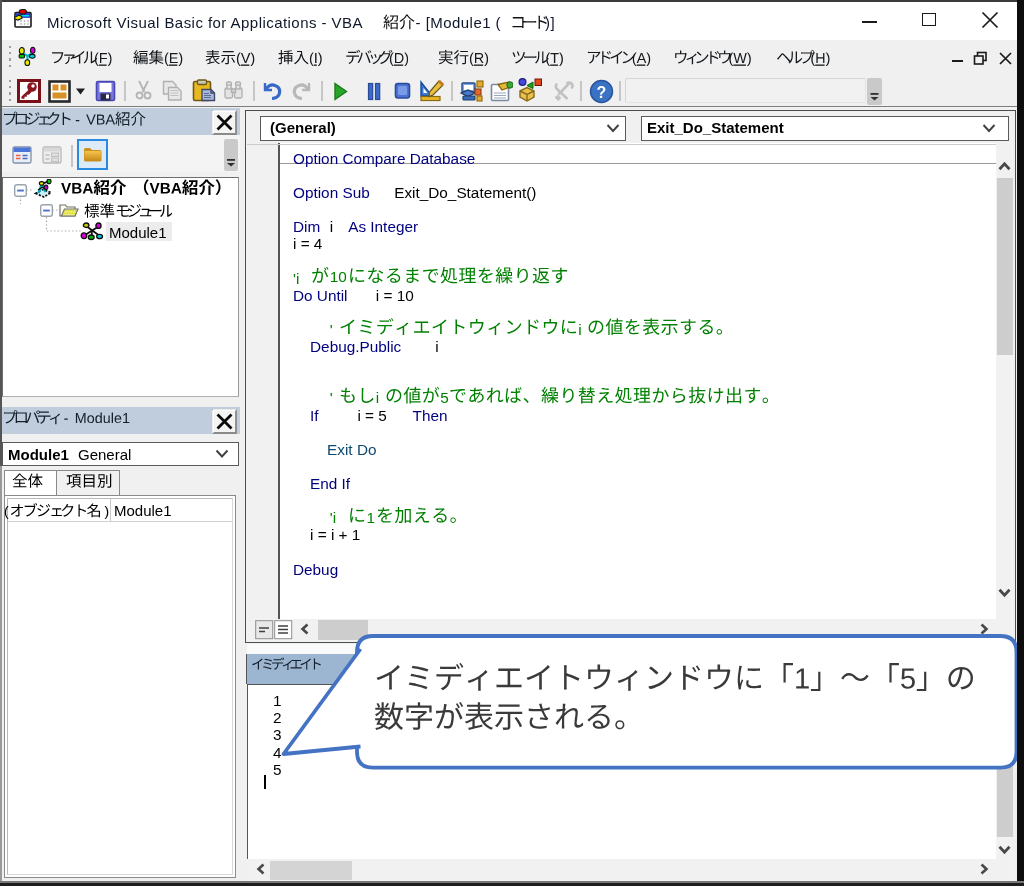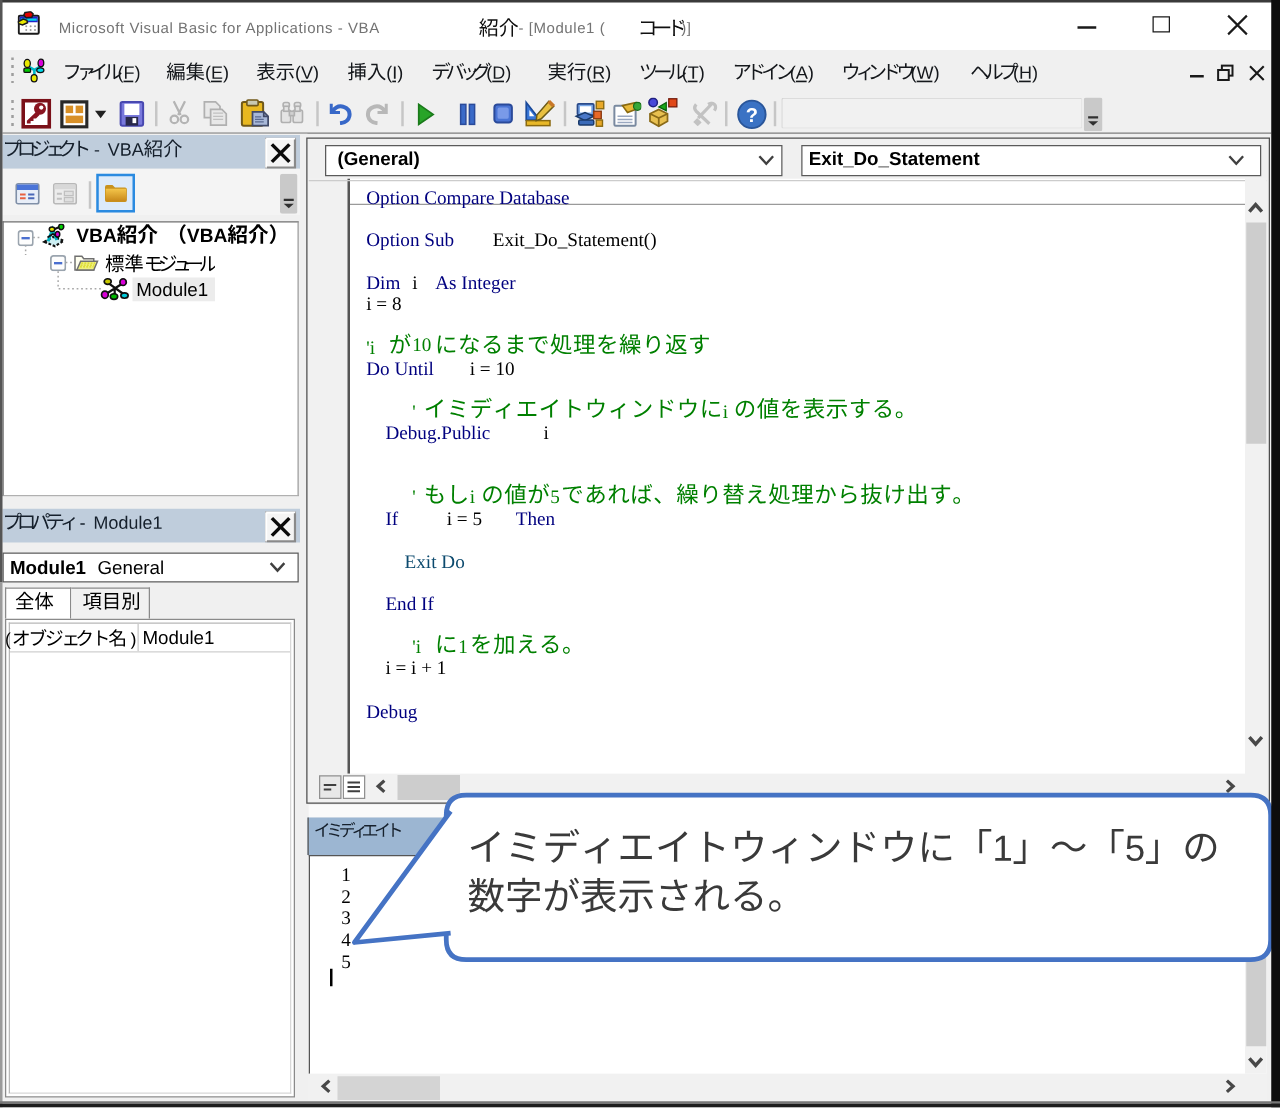--- a/index.html
+++ b/index.html
@@ -1,18 +1,18 @@
 <!DOCTYPE html>
 <html><head><meta charset="utf-8"><style>
 *{margin:0;padding:0;box-sizing:border-box}
 html,body{width:1024px;height:886px;overflow:hidden}
 body{position:relative;background:#f0f0f0;font-family:"Liberation Sans",sans-serif}
 .ab{position:absolute}
-.code{font-family:Liberation Serif, serif;font-size:15.333px;line-height:17px;white-space:pre;letter-spacing:0}
-.t16{font-size:12px;line-height:19px;color:#737373;white-space:pre;letter-spacing:0.45px}
+.code{font-family:Liberation Sans, sans-serif;font-size:15.333px;line-height:17px;white-space:pre;letter-spacing:0}
+.t16{font-size:15px;line-height:19px;color:#0f172a;white-space:pre;letter-spacing:0.45px}
 .b15{font-size:15px;line-height:17px;font-weight:bold;color:#000;white-space:pre}
 .r15{font-size:15px;line-height:17px;color:#000;white-space:pre}
 </style></head><body>
 <div class="ab" style="left:2px;top:2px;width:1015px;height:38px;background:#fff"></div>
 <svg class="ab" style="left:14px;top:9px;" width="20" height="20" viewBox="0 0 20 20">
     <g transform="scale(1.0)">
 <rect x="1" y="3.5" width="16" height="14.5" rx="1" fill="#fff" stroke="#1a1a1a" stroke-width="1.6"></rect>
 <rect x="1.8" y="4.2" width="14.4" height="4.6" fill="#2222cc"></rect>
 <rect x="2.6" y="5.8" width="12.8" height="1.8" fill="#00d8e8"></rect>
 <circle cx="7" cy="12" r="0.8" fill="#9a9a9a"></circle>
@@ -390,21 +390,21 @@
 <div class="ab" style="left:997px;top:178px;width:15.5px;height:177px;background:#cdcdcd"></div>
 <svg class="ab" style="left:997px;top:585px;" width="15" height="15" viewBox="0 0 15 15">
     <path d="M2.5 4.75 L7.5 10.25 L12.5 4.75" fill="none" stroke="#484848" stroke-width="2.8"></path>
   </svg>
 <div class="ab code" style="left:293.0px;top:149.6px;color:#00007f">Option Compare Database</div>
 <div class="ab code" style="left:293.0px;top:183.8px;color:#00007f">Option Sub</div>
 <div class="ab code" style="left:394.2px;top:183.8px;color:#000000">Exit_Do_Statement()</div>
 <div class="ab code" style="left:293.0px;top:218.1px;color:#00007f">Dim</div>
 <div class="ab code" style="left:329.8px;top:218.1px;color:#000000">i</div>
 <div class="ab code" style="left:348.2px;top:218.1px;color:#00007f">As Integer</div>
-<div class="ab code" style="left:293.0px;top:235.2px;color:#000000">i = 8</div>
+<div class="ab code" style="left:293.0px;top:235.2px;color:#000000">i = 4</div>
 <div class="ab code" style="left:293.0px;top:269.5px;color:#008000">'i</div>
 <svg class="ab" style="left:311.4px;top:264px" width="20" height="27" viewBox="0 0 20 27">
     <path fill="#008000" d="M7.6 4.1Q7.6 4.3 7.5 4.6Q7.5 4.9 7.4 5.2Q7.4 5.5 7.3 6Q7.2 6.6 7.1 7.2Q6.9 7.8 6.8 8.4Q6.6 9.2 6.4 10.1Q6.1 11.1 5.8 12.2Q5.4 13.3 5 14.4Q4.5 15.5 4 16.6Q3.5 17.7 2.9 18.7L1.4 18.1Q2 17.3 2.6 16.3Q3.1 15.2 3.6 14.1Q4 13 4.4 12Q4.7 10.9 5 9.9Q5.3 9 5.4 8.4Q5.7 7.3 5.8 6.1Q6 5 6 3.9ZM13.8 6.2Q14.3 6.7 14.7 7.5Q15.2 8.4 15.7 9.3Q16.1 10.2 16.5 11.1Q16.9 11.9 17.1 12.6L15.7 13.2Q15.5 12.5 15.2 11.6Q14.8 10.8 14.4 9.9Q13.9 8.9 13.5 8.1Q13 7.3 12.5 6.8ZM1.2 8Q1.6 8.1 2 8.1Q2.3 8.1 2.8 8Q3.2 8 3.8 8Q4.4 7.9 5.2 7.9Q5.9 7.8 6.7 7.8Q7.4 7.7 8 7.6Q8.6 7.6 9 7.6Q9.8 7.6 10.4 7.9Q11.1 8.1 11.5 8.8Q11.9 9.4 11.9 10.7Q11.9 11.7 11.8 13Q11.7 14.2 11.5 15.3Q11.2 16.4 10.9 17.2Q10.5 18.1 9.8 18.4Q9.1 18.7 8.2 18.7Q7.7 18.7 7.1 18.6Q6.6 18.5 6.1 18.4L5.9 16.9Q6.3 17 6.7 17.1Q7.1 17.2 7.5 17.2Q7.8 17.3 8.1 17.3Q8.6 17.3 9 17.1Q9.4 16.9 9.7 16.3Q10 15.7 10.1 14.8Q10.3 13.9 10.4 12.8Q10.5 11.8 10.5 10.8Q10.5 10 10.3 9.6Q10 9.2 9.6 9Q9.2 8.9 8.6 8.9Q8.2 8.9 7.4 8.9Q6.6 9 5.7 9.1Q4.8 9.2 4.1 9.3Q3.3 9.3 2.9 9.4Q2.6 9.4 2.1 9.5Q1.7 9.5 1.3 9.6ZM14 3.6Q14.3 3.9 14.5 4.3Q14.8 4.8 15.1 5.2Q15.3 5.7 15.5 6L14.5 6.5Q14.4 6.1 14.1 5.7Q13.9 5.2 13.6 4.8Q13.3 4.3 13.1 4ZM16 2.8Q16.3 3.2 16.5 3.6Q16.8 4.1 17.1 4.5Q17.4 5 17.5 5.3L16.6 5.7Q16.3 5.1 15.9 4.4Q15.4 3.7 15.1 3.2Z"></path>
   </svg>
 <div class="ab code" style="left:329.8px;top:268px;color:#008000">10</div>
 <svg class="ab" style="left:348.2px;top:264px" width="222" height="27" viewBox="0 0 222 27">
     <path fill="#008000" d="M8.2 5.9Q8.9 6 9.9 6.1Q10.9 6.2 12 6.1Q13 6.1 14 6.1Q14.9 6 15.6 5.9V7.4Q14.9 7.4 13.9 7.5Q13 7.5 11.9 7.5Q10.9 7.5 9.9 7.5Q8.9 7.4 8.2 7.4ZM8.9 13.3Q8.8 13.7 8.7 14.1Q8.6 14.5 8.6 14.9Q8.6 15.2 8.8 15.5Q8.9 15.8 9.2 16Q9.6 16.3 10.2 16.4Q10.8 16.5 11.7 16.5Q12.9 16.5 14 16.4Q15.1 16.3 16.1 16.1L16.2 17.6Q15.3 17.8 14.2 17.8Q13.1 17.9 11.7 17.9Q9.4 17.9 8.4 17.2Q7.3 16.5 7.3 15.2Q7.3 14.8 7.4 14.3Q7.5 13.8 7.6 13.1ZM4.8 4.5Q4.7 4.7 4.7 4.9Q4.6 5.1 4.5 5.4Q4.5 5.6 4.4 5.7Q4.4 6.2 4.2 6.9Q4.1 7.6 4 8.3Q3.9 9.1 3.8 9.8Q3.7 10.6 3.6 11.3Q3.5 12 3.5 12.6Q3.5 13.3 3.6 13.9Q3.6 14.5 3.7 15.2Q3.9 14.7 4 14.3Q4.2 13.8 4.4 13.3Q4.6 12.9 4.8 12.5L5.5 13.1Q5.3 13.8 5 14.5Q4.7 15.3 4.5 16Q4.3 16.7 4.2 17.1Q4.2 17.3 4.2 17.6Q4.1 17.8 4.1 17.9Q4.2 18.1 4.2 18.3Q4.2 18.4 4.2 18.6L2.9 18.7Q2.6 17.7 2.4 16.2Q2.2 14.7 2.2 12.9Q2.2 11.9 2.3 10.9Q2.4 9.8 2.6 8.8Q2.7 7.9 2.8 7Q3 6.2 3 5.7Q3.1 5.3 3.1 5Q3.2 4.7 3.2 4.4Z M20.1 6.7Q20.6 6.8 21.2 6.8Q21.8 6.8 22.3 6.8Q23.3 6.8 24.4 6.8Q25.4 6.7 26.5 6.5Q27.6 6.2 28.6 5.9L28.7 7.3Q27.8 7.5 26.7 7.7Q25.7 7.9 24.6 8Q23.4 8.1 22.3 8.1Q21.9 8.1 21.3 8.1Q20.8 8.1 20.2 8.1ZM26.5 3.8Q26.4 4.2 26.2 4.9Q26.1 5.5 25.9 6.3Q25.7 7 25.5 7.7Q25.1 8.9 24.4 10.4Q23.7 11.8 23 13.2Q22.2 14.5 21.5 15.5L20.1 14.8Q20.7 14.1 21.3 13.2Q21.9 12.3 22.4 11.3Q23 10.3 23.4 9.4Q23.8 8.4 24.1 7.6Q24.4 6.8 24.6 5.7Q24.9 4.6 24.9 3.6ZM30.8 9.3Q30.7 9.9 30.7 10.3Q30.7 10.8 30.7 11.3Q30.8 11.7 30.8 12.4Q30.8 13.1 30.9 13.8Q30.9 14.6 30.9 15.2Q30.9 15.9 30.9 16.4Q30.9 17.1 30.6 17.7Q30.3 18.3 29.6 18.6Q28.9 19 27.8 19Q26.8 19 26 18.7Q25.2 18.4 24.7 17.9Q24.2 17.3 24.2 16.4Q24.2 15.6 24.7 15Q25.1 14.3 26 14Q26.8 13.7 27.8 13.7Q29.3 13.7 30.6 14.1Q31.8 14.5 32.9 15.2Q33.9 15.8 34.6 16.5L33.8 17.7Q33.3 17.2 32.7 16.7Q32 16.2 31.3 15.8Q30.5 15.4 29.6 15.1Q28.7 14.8 27.7 14.8Q26.8 14.8 26.1 15.2Q25.5 15.7 25.5 16.3Q25.5 16.9 26 17.3Q26.6 17.7 27.6 17.7Q28.4 17.7 28.8 17.5Q29.2 17.2 29.4 16.8Q29.6 16.4 29.6 15.9Q29.6 15.4 29.6 14.6Q29.6 13.8 29.5 12.9Q29.5 11.9 29.4 11Q29.4 10.1 29.4 9.3ZM34.4 9.8Q33.9 9.4 33.1 8.9Q32.4 8.5 31.6 8Q30.8 7.6 30.2 7.3L31 6.2Q31.5 6.5 32.1 6.8Q32.7 7.1 33.2 7.4Q33.8 7.8 34.4 8.1Q34.9 8.4 35.2 8.6Z M41.1 4.8Q41.4 4.8 41.7 4.9Q42.1 4.9 42.4 4.9Q42.6 4.9 43.3 4.9Q43.9 4.8 44.7 4.8Q45.4 4.8 46.2 4.8Q47 4.7 47.6 4.7Q48.2 4.7 48.5 4.6Q48.9 4.6 49.1 4.6Q49.4 4.5 49.5 4.5L50.3 5.5Q50.1 5.7 49.8 5.9Q49.6 6.1 49.3 6.3Q49 6.5 48.4 7Q47.8 7.5 47.1 8.1Q46.4 8.7 45.8 9.2Q45.1 9.8 44.6 10.2Q45.2 10 45.8 9.9Q46.5 9.8 47.1 9.8Q48.6 9.8 49.7 10.4Q50.9 10.9 51.6 11.9Q52.2 12.9 52.2 14.1Q52.2 15.5 51.5 16.6Q50.7 17.7 49.3 18.3Q47.9 18.8 46 18.8Q44.8 18.8 43.9 18.5Q43 18.2 42.6 17.6Q42.1 17 42.1 16.3Q42.1 15.7 42.4 15.1Q42.8 14.6 43.4 14.3Q44 14 44.8 14Q46.1 14 46.8 14.4Q47.6 14.9 48.1 15.7Q48.5 16.5 48.6 17.5L47.3 17.7Q47.2 16.5 46.5 15.8Q45.9 15 44.8 15Q44.2 15 43.8 15.4Q43.4 15.7 43.4 16.2Q43.4 16.8 44.1 17.2Q44.7 17.6 45.8 17.6Q47.3 17.6 48.4 17.2Q49.6 16.8 50.2 16Q50.8 15.2 50.8 14.1Q50.8 13.2 50.2 12.5Q49.7 11.8 48.8 11.4Q47.9 11 46.7 11Q45.6 11 44.7 11.2Q43.8 11.5 43 11.9Q42.2 12.4 41.5 13Q40.7 13.7 39.8 14.6L38.8 13.5Q39.4 13.1 40 12.5Q40.7 11.9 41.4 11.4Q42.1 10.8 42.7 10.3Q43.3 9.8 43.7 9.5Q44 9.2 44.6 8.7Q45.2 8.2 45.8 7.7Q46.4 7.2 46.9 6.7Q47.5 6.2 47.8 5.9Q47.5 5.9 47 6Q46.4 6 45.7 6Q45.1 6.1 44.4 6.1Q43.7 6.1 43.2 6.1Q42.6 6.2 42.3 6.2Q42 6.2 41.7 6.2Q41.4 6.2 41.1 6.3Z M65.5 3.8Q65.5 4 65.5 4.3Q65.4 4.6 65.4 5Q65.4 5.3 65.4 5.8Q65.4 6.3 65.4 7Q65.4 7.7 65.4 8.4Q65.4 9.1 65.4 9.6Q65.4 10.5 65.4 11.5Q65.5 12.5 65.5 13.4Q65.6 14.4 65.6 15.2Q65.6 15.9 65.6 16.4Q65.6 17 65.3 17.6Q65 18.2 64.4 18.5Q63.7 18.9 62.5 18.9Q60.5 18.9 59.5 18.2Q58.5 17.6 58.5 16.3Q58.5 15.4 59 14.8Q59.5 14.2 60.4 13.9Q61.3 13.5 62.6 13.5Q64.1 13.5 65.3 13.8Q66.6 14.2 67.6 14.7Q68.6 15.2 69.5 15.7Q70.3 16.3 70.8 16.7L70 18Q69.3 17.4 68.5 16.8Q67.7 16.3 66.8 15.8Q65.9 15.3 64.8 15Q63.7 14.7 62.5 14.7Q61.2 14.7 60.5 15.1Q59.8 15.6 59.8 16.2Q59.8 16.6 60.1 16.9Q60.3 17.2 60.9 17.4Q61.4 17.6 62.3 17.6Q62.8 17.6 63.3 17.5Q63.7 17.4 64 17Q64.2 16.7 64.2 16.1Q64.2 15.6 64.2 14.7Q64.2 13.9 64.1 12.9Q64.1 12 64.1 11.1Q64 10.2 64 9.6Q64 9 64 8.4Q64 7.7 64 7.1Q64 6.5 64 5.9Q64.1 5.3 64.1 4.9Q64.1 4.6 64 4.3Q64 4 64 3.8ZM58.6 5.7Q59.1 5.8 59.7 5.9Q60.3 6 60.9 6Q61.6 6.1 62.2 6.1Q62.8 6.1 63.2 6.1Q64.9 6.1 66.7 6Q68.5 5.9 70.3 5.6L70.2 6.9Q69.3 7 68.1 7.1Q66.9 7.2 65.7 7.3Q64.5 7.4 63.2 7.4Q62.6 7.4 61.8 7.3Q60.9 7.3 60.1 7.2Q59.2 7.1 58.6 7.1ZM58.5 9.6Q59 9.6 59.6 9.7Q60.2 9.8 60.8 9.8Q61.5 9.8 62 9.9Q62.6 9.9 63.1 9.9Q64.4 9.9 65.6 9.8Q66.8 9.8 68 9.7Q69.2 9.5 70.4 9.4L70.4 10.7Q69.5 10.8 68.6 10.9Q67.7 11 66.8 11.1Q65.9 11.1 65 11.1Q64.1 11.2 63 11.2Q62.4 11.2 61.6 11.1Q60.8 11.1 60 11Q59.2 11 58.5 10.9Z M75 6.2Q75.5 6.2 75.9 6.2Q76.4 6.2 76.6 6.1Q77.1 6.1 77.9 6Q78.7 5.9 79.8 5.8Q80.8 5.7 82 5.6Q83.3 5.5 84.5 5.4Q85.5 5.3 86.4 5.2Q87.3 5.2 88 5.1Q88.8 5.1 89.4 5.1V6.5Q88.9 6.5 88.2 6.5Q87.6 6.6 86.9 6.6Q86.3 6.7 85.8 6.8Q84.9 7.1 84.1 7.7Q83.4 8.4 82.8 9.2Q82.3 10 82 10.8Q81.7 11.7 81.7 12.5Q81.7 13.6 82.1 14.3Q82.4 15.1 83.1 15.7Q83.7 16.2 84.5 16.5Q85.3 16.9 86.2 17.1Q87 17.2 87.9 17.2L87.4 18.7Q86.4 18.7 85.4 18.5Q84.4 18.2 83.5 17.8Q82.5 17.3 81.8 16.6Q81.1 15.9 80.7 15Q80.3 14 80.3 12.8Q80.3 11.4 80.8 10.2Q81.3 9 82 8.1Q82.8 7.2 83.6 6.7Q83.1 6.8 82.2 6.9Q81.4 7 80.4 7.1Q79.4 7.2 78.4 7.3Q77.5 7.4 76.6 7.6Q75.8 7.7 75.2 7.8ZM86.8 8.7Q87 9 87.3 9.5Q87.5 9.9 87.8 10.4Q88.1 10.8 88.3 11.2L87.3 11.7Q87 11 86.6 10.3Q86.3 9.7 85.9 9.1ZM88.7 8Q89 8.3 89.2 8.7Q89.5 9.1 89.8 9.6Q90.1 10 90.3 10.5L89.4 10.9Q89 10.2 88.7 9.6Q88.3 8.9 87.9 8.4Z M95.4 3 96.8 3.1Q96.5 5.2 96.1 7Q95.6 8.9 95 10.5Q94.4 12.1 93.5 13.3Q93.4 13.2 93.3 13Q93.1 12.8 92.9 12.6Q92.6 12.5 92.5 12.4Q93.3 11.3 93.9 9.8Q94.4 8.3 94.8 6.6Q95.2 4.8 95.4 3ZM95.6 6H99.1V7.2H95.2ZM98.8 6H99L99.2 6L100 6.1Q99.7 9.7 98.9 12.3Q98.1 14.9 96.8 16.7Q95.4 18.5 93.7 19.6Q93.5 19.3 93.3 19Q93.1 18.7 92.8 18.5Q94.4 17.6 95.7 15.9Q96.9 14.3 97.7 11.9Q98.5 9.5 98.8 6.3ZM95.5 8.2Q96 10.7 96.7 12.4Q97.5 14.2 98.5 15.2Q99.5 16.3 100.6 16.9Q101.8 17.4 103.1 17.6Q104.4 17.9 105.8 17.9Q106.1 17.9 106.5 17.9Q107 17.9 107.6 17.9Q108.1 17.9 108.6 17.9Q109.2 17.9 109.4 17.8Q109.3 18 109.2 18.2Q109.1 18.5 109 18.7Q108.9 19 108.9 19.2H108.3H105.8Q104.2 19.2 102.8 18.9Q101.3 18.7 100 18Q98.8 17.4 97.7 16.2Q96.6 15 95.8 13.2Q95 11.3 94.5 8.6ZM101.5 4.2H102.8V7.8Q102.8 8.7 102.7 9.8Q102.6 10.9 102.4 12Q102.2 13.2 101.8 14.2Q101.5 15.3 100.8 16.2Q100.7 16.1 100.5 16Q100.3 15.8 100.1 15.7Q99.9 15.6 99.7 15.5Q100.5 14.3 100.9 13Q101.3 11.6 101.4 10.3Q101.5 8.9 101.5 7.8ZM102.1 4.2H106V5.4H102.1ZM105.2 4.2H106.5V14.4Q106.5 14.8 106.5 14.9Q106.6 15 106.8 15Q106.8 15 107 15Q107.1 15 107.3 15Q107.4 15 107.5 15Q107.7 15 107.8 14.7Q107.8 14.4 107.8 13.4Q108 13.5 108.3 13.7Q108.6 13.8 108.9 13.8Q108.8 15.1 108.5 15.5Q108.3 16 107.6 16Q107.5 16 107.3 16Q107.1 16 106.9 16Q106.7 16 106.5 16Q106 16 105.7 15.8Q105.4 15.7 105.3 15.3Q105.2 15 105.2 14.4Z M119 8.4V10.7H125.6V8.4ZM119 5V7.3H125.6V5ZM117.7 3.8H126.9V11.8H117.7ZM117.5 14H127.2V15.2H117.5ZM116.1 17.7H127.8V18.9H116.1ZM111.2 4.2H116.8V5.4H111.2ZM111.4 9.4H116.6V10.6H111.4ZM111 16.3Q111.8 16.1 112.7 15.8Q113.6 15.5 114.7 15.1Q115.7 14.8 116.7 14.5L117 15.8Q115.5 16.3 114 16.8Q112.6 17.2 111.4 17.6ZM113.5 4.7H114.8V15.8L113.5 16.1ZM121.7 4.3H122.9V11.3H123V18.2H121.6V11.3H121.7Z M137.1 3.8Q137 4.4 136.8 5.1Q136.6 5.8 136.3 6.8Q135.9 7.6 135.5 8.4Q135 9.3 134.4 10Q134.8 9.8 135.2 9.6Q135.6 9.5 136.1 9.4Q136.6 9.3 136.9 9.3Q138 9.3 138.7 9.9Q139.4 10.5 139.4 11.6Q139.4 12 139.4 12.5Q139.4 13 139.4 13.6Q139.4 14.2 139.5 14.7Q139.5 15.3 139.5 15.7H138.1Q138.1 15.4 138.1 14.9Q138.1 14.4 138.2 13.8Q138.2 13.3 138.2 12.8Q138.1 12.3 138.1 12Q138.1 11.2 137.7 10.8Q137.2 10.5 136.5 10.5Q135.6 10.5 134.8 10.8Q134 11.2 133.4 11.8Q133 12.2 132.6 12.6Q132.2 13.1 131.7 13.6L130.5 12.7Q131.8 11.5 132.7 10.4Q133.5 9.3 134.1 8.3Q134.6 7.4 134.9 6.6Q135.2 5.9 135.4 5.1Q135.6 4.4 135.6 3.7ZM130.9 5.8Q131.6 5.9 132.5 5.9Q133.3 6 134 6Q135.2 6 136.6 5.9Q137.9 5.9 139.4 5.7Q140.8 5.6 142 5.4L142 6.7Q141.1 6.9 140 7Q139 7.1 137.9 7.1Q136.8 7.2 135.8 7.2Q134.7 7.2 133.9 7.2Q133.5 7.2 133 7.2Q132.5 7.2 132 7.2Q131.4 7.2 130.9 7.1ZM144.7 10.1Q144.4 10.2 144.2 10.3Q143.9 10.4 143.6 10.5Q143.3 10.6 143.1 10.7Q142.1 11.1 140.9 11.6Q139.7 12.1 138.4 12.8Q137.5 13.3 136.8 13.7Q136.1 14.2 135.7 14.8Q135.3 15.3 135.3 15.9Q135.3 16.5 135.5 16.8Q135.8 17.1 136.2 17.3Q136.7 17.4 137.3 17.5Q137.9 17.6 138.6 17.6Q139.6 17.6 140.9 17.4Q142.3 17.3 143.5 17.1L143.4 18.6Q142.8 18.7 141.9 18.7Q141 18.8 140.2 18.8Q139.3 18.9 138.5 18.9Q137.2 18.9 136.2 18.7Q135.1 18.4 134.5 17.8Q133.9 17.2 133.9 16.1Q133.9 15.3 134.2 14.6Q134.6 14 135.3 13.4Q135.9 12.9 136.7 12.4Q137.4 11.9 138.2 11.5Q139.1 11 139.9 10.7Q140.6 10.4 141.3 10.1Q142 9.8 142.6 9.5Q143 9.3 143.4 9.1Q143.7 9 144.1 8.8Z M157.4 4.5V6.4H161V4.5ZM156.1 3.5H162.3V7.4H156.1ZM155.5 9.1V11H157.6V9.1ZM154.5 8.1H158.7V12H154.5ZM160.8 9.1V11H162.9V9.1ZM159.7 8.1H164V12H159.7ZM158.5 12H159.8V19.5H158.5ZM160.3 13.9Q160.8 14.6 161.5 15.4Q162.2 16.1 163 16.8Q163.8 17.4 164.6 17.8Q164.4 17.9 164.2 18.2Q163.9 18.5 163.7 18.8Q162.9 18.3 162.1 17.6Q161.3 16.9 160.6 16Q159.9 15.1 159.4 14.3ZM154.3 13.4H164.2V14.6H154.3ZM158 13.8 159 14.2Q158.5 15.1 157.7 16Q157 16.9 156.1 17.7Q155.2 18.4 154.3 18.8Q154.2 18.6 153.9 18.3Q153.7 18 153.4 17.8Q154.3 17.5 155.2 16.8Q156.1 16.2 156.8 15.4Q157.5 14.7 158 13.8ZM150.7 2.9 151.9 3.4Q151.6 4.1 151.2 4.8Q150.8 5.5 150.4 6.2Q150.1 6.8 149.7 7.3L148.8 7Q149.1 6.4 149.5 5.7Q149.8 5 150.2 4.3Q150.5 3.5 150.7 2.9ZM152.7 5 153.8 5.5Q153.2 6.5 152.5 7.7Q151.7 8.8 151 9.8Q150.2 10.9 149.5 11.6L148.7 11.2Q149.2 10.6 149.8 9.8Q150.3 9.1 150.8 8.2Q151.4 7.4 151.8 6.6Q152.3 5.7 152.7 5ZM147.9 6.6 148.6 5.7Q149.1 6.2 149.6 6.7Q150 7.2 150.4 7.7Q150.9 8.2 151.1 8.6L150.3 9.6Q150.1 9.2 149.7 8.7Q149.3 8.2 148.8 7.6Q148.4 7.1 147.9 6.6ZM151.8 9.1 152.7 8.7Q153.1 9.3 153.4 10Q153.7 10.7 154 11.3Q154.2 12 154.3 12.5L153.3 12.9Q153.2 12.4 152.9 11.7Q152.7 11.1 152.4 10.4Q152.1 9.7 151.8 9.1ZM147.7 11Q148.9 10.9 150.4 10.8Q152 10.7 153.6 10.6L153.6 11.7Q152.1 11.8 150.6 12Q149.1 12.1 148 12.2ZM152.4 13.4 153.4 13.1Q153.8 13.8 154.1 14.8Q154.4 15.7 154.5 16.4L153.5 16.8Q153.4 16.1 153.1 15.1Q152.7 14.2 152.4 13.4ZM148.8 13.2 149.9 13.3Q149.8 14.6 149.5 15.9Q149.2 17.1 148.8 17.9Q148.6 17.9 148.5 17.8Q148.3 17.7 148.1 17.6Q147.8 17.5 147.7 17.4Q148.2 16.6 148.4 15.5Q148.7 14.3 148.8 13.2ZM150.7 11.3H151.9V19.4H150.7Z M171.7 3.9Q171.6 4.4 171.4 5Q171.3 5.7 171.2 6.4Q171.1 7.1 171 7.8Q170.9 8.4 170.9 8.9Q171.1 8.2 171.6 7.5Q172.1 6.8 172.7 6.1Q173.4 5.5 174.1 5.2Q174.9 4.8 175.8 4.8Q177 4.8 177.9 5.5Q178.8 6.3 179.3 7.7Q179.9 9.1 179.9 11Q179.9 12.8 179.3 14.2Q178.7 15.6 177.7 16.5Q176.7 17.5 175.3 18.1Q173.9 18.7 172.3 19L171.4 17.7Q172.9 17.5 174.1 17Q175.4 16.6 176.4 15.8Q177.3 15.1 177.8 13.9Q178.4 12.7 178.4 11Q178.4 9.6 178.1 8.5Q177.7 7.3 177.1 6.7Q176.5 6.1 175.5 6.1Q174.7 6.1 173.9 6.6Q173.1 7.2 172.5 8Q171.8 8.9 171.5 9.9Q171.1 10.8 171 11.7Q170.9 12.2 170.9 12.7Q170.9 13.3 171 13.9L169.6 14Q169.5 13.5 169.5 12.8Q169.4 12.1 169.4 11.2Q169.4 10.6 169.5 9.8Q169.5 9 169.6 8.2Q169.7 7.4 169.8 6.6Q169.9 5.9 170 5.4Q170 5 170.1 4.6Q170.1 4.2 170.1 3.8Z M188.5 10.1V16.4H187.2V11.3H184.9V10.1ZM188.5 15.8Q189.1 16.8 190.3 17.3Q191.5 17.8 193.2 17.9Q193.9 17.9 195 17.9Q196 17.9 197.2 17.9Q198.3 17.9 199.4 17.8Q200.5 17.8 201.3 17.8Q201.3 17.9 201.2 18.1Q201.1 18.4 201 18.7Q200.9 18.9 200.9 19.1Q200.2 19.2 199.1 19.2Q198.1 19.2 197 19.2Q195.9 19.2 194.9 19.2Q193.9 19.2 193.2 19.2Q191.3 19.1 190.1 18.6Q188.8 18.1 187.9 17Q187.3 17.6 186.6 18.2Q186 18.8 185.3 19.4L184.6 18Q185.2 17.6 185.9 17Q186.6 16.4 187.3 15.8ZM185 4.2 186 3.4Q186.6 3.8 187.2 4.3Q187.8 4.8 188.2 5.3Q188.7 5.8 189 6.3L187.9 7.1Q187.7 6.7 187.2 6.2Q186.7 5.7 186.2 5.1Q185.6 4.6 185 4.2ZM191.5 3.9H200.6V5.1H191.5ZM191.7 7.6H199V8.9H191.7ZM190.9 3.9H192.2V8Q192.2 9 192.1 10.1Q192 11.2 191.8 12.3Q191.6 13.4 191.2 14.5Q190.8 15.6 190.1 16.5Q190 16.4 189.8 16.2Q189.6 16.1 189.3 15.9Q189.1 15.8 189 15.7Q189.6 14.9 190 13.9Q190.4 12.9 190.6 11.9Q190.8 10.9 190.8 9.9Q190.9 8.9 190.9 8ZM198.7 7.6H198.9L199.2 7.6L200 7.9Q199.6 9.7 198.8 11.1Q198.1 12.6 197.1 13.7Q196 14.8 194.8 15.6Q193.6 16.4 192.2 16.9Q192.2 16.8 192 16.6Q191.9 16.3 191.8 16.1Q191.6 15.9 191.5 15.8Q192.7 15.4 193.8 14.7Q195 14 195.9 12.9Q196.9 11.9 197.6 10.7Q198.3 9.4 198.7 7.9ZM193.8 8.4Q194.6 11.2 196.5 13.2Q198.4 15.1 201.3 15.9Q201.1 16.1 201 16.3Q200.8 16.5 200.6 16.7Q200.5 16.9 200.4 17.1Q198.4 16.4 196.9 15.3Q195.4 14.1 194.3 12.4Q193.2 10.8 192.6 8.7Z M213.7 3.8Q213.7 3.9 213.7 4.1Q213.6 4.4 213.6 4.6Q213.6 4.8 213.6 5Q213.6 5.3 213.6 5.9Q213.6 6.5 213.6 7.2Q213.6 7.9 213.6 8.6Q213.6 9.3 213.6 10Q213.6 10.6 213.6 11L212.2 10.3Q212.2 10.1 212.2 9.6Q212.2 9.1 212.2 8.4Q212.2 7.7 212.2 7Q212.2 6.4 212.2 5.8Q212.2 5.3 212.2 5Q212.1 4.6 212.1 4.3Q212.1 3.9 212 3.8ZM204.1 6.3Q204.9 6.3 205.8 6.3Q206.7 6.3 207.8 6.2Q208.8 6.2 209.9 6.2Q211 6.2 212 6.1Q213 6.1 213.8 6.1Q214.7 6.1 215.5 6.1Q216.3 6.1 217 6.1Q217.7 6.1 218.2 6.1Q218.8 6.1 219.1 6.1L219.1 7.5Q218.3 7.4 217.1 7.4Q215.8 7.4 213.8 7.4Q212.7 7.4 211.4 7.4Q210.1 7.4 208.8 7.5Q207.6 7.5 206.4 7.6Q205.2 7.6 204.2 7.7ZM213.6 11.6Q213.6 12.7 213.2 13.6Q212.9 14.4 212.3 14.8Q211.6 15.2 210.8 15.2Q210.2 15.2 209.7 15Q209.2 14.8 208.8 14.4Q208.3 14 208.1 13.4Q207.9 12.9 207.9 12.2Q207.9 11.3 208.3 10.6Q208.7 9.8 209.4 9.4Q210.2 9 211 9Q212.1 9 212.8 9.5Q213.5 10 213.8 10.8Q214.2 11.6 214.2 12.7Q214.2 13.6 213.9 14.5Q213.7 15.4 213.1 16.3Q212.5 17.2 211.4 17.9Q210.4 18.6 208.8 19L207.6 17.9Q208.8 17.6 209.8 17.1Q210.8 16.7 211.4 16Q212.1 15.4 212.5 14.5Q212.8 13.6 212.8 12.5Q212.8 11.3 212.3 10.8Q211.8 10.2 211 10.2Q210.6 10.2 210.1 10.5Q209.7 10.7 209.5 11.1Q209.2 11.5 209.2 12.1Q209.2 13 209.8 13.4Q210.3 13.9 211 13.9Q211.6 13.9 212 13.6Q212.4 13.3 212.6 12.6Q212.7 12 212.6 11.1Z"></path>
   </svg>
 <div class="ab code" style="left:293.0px;top:286.6px;color:#00007f">Do Until</div>
 <div class="ab code" style="left:375.8px;top:286.6px;color:#000000">i = 10</div>

